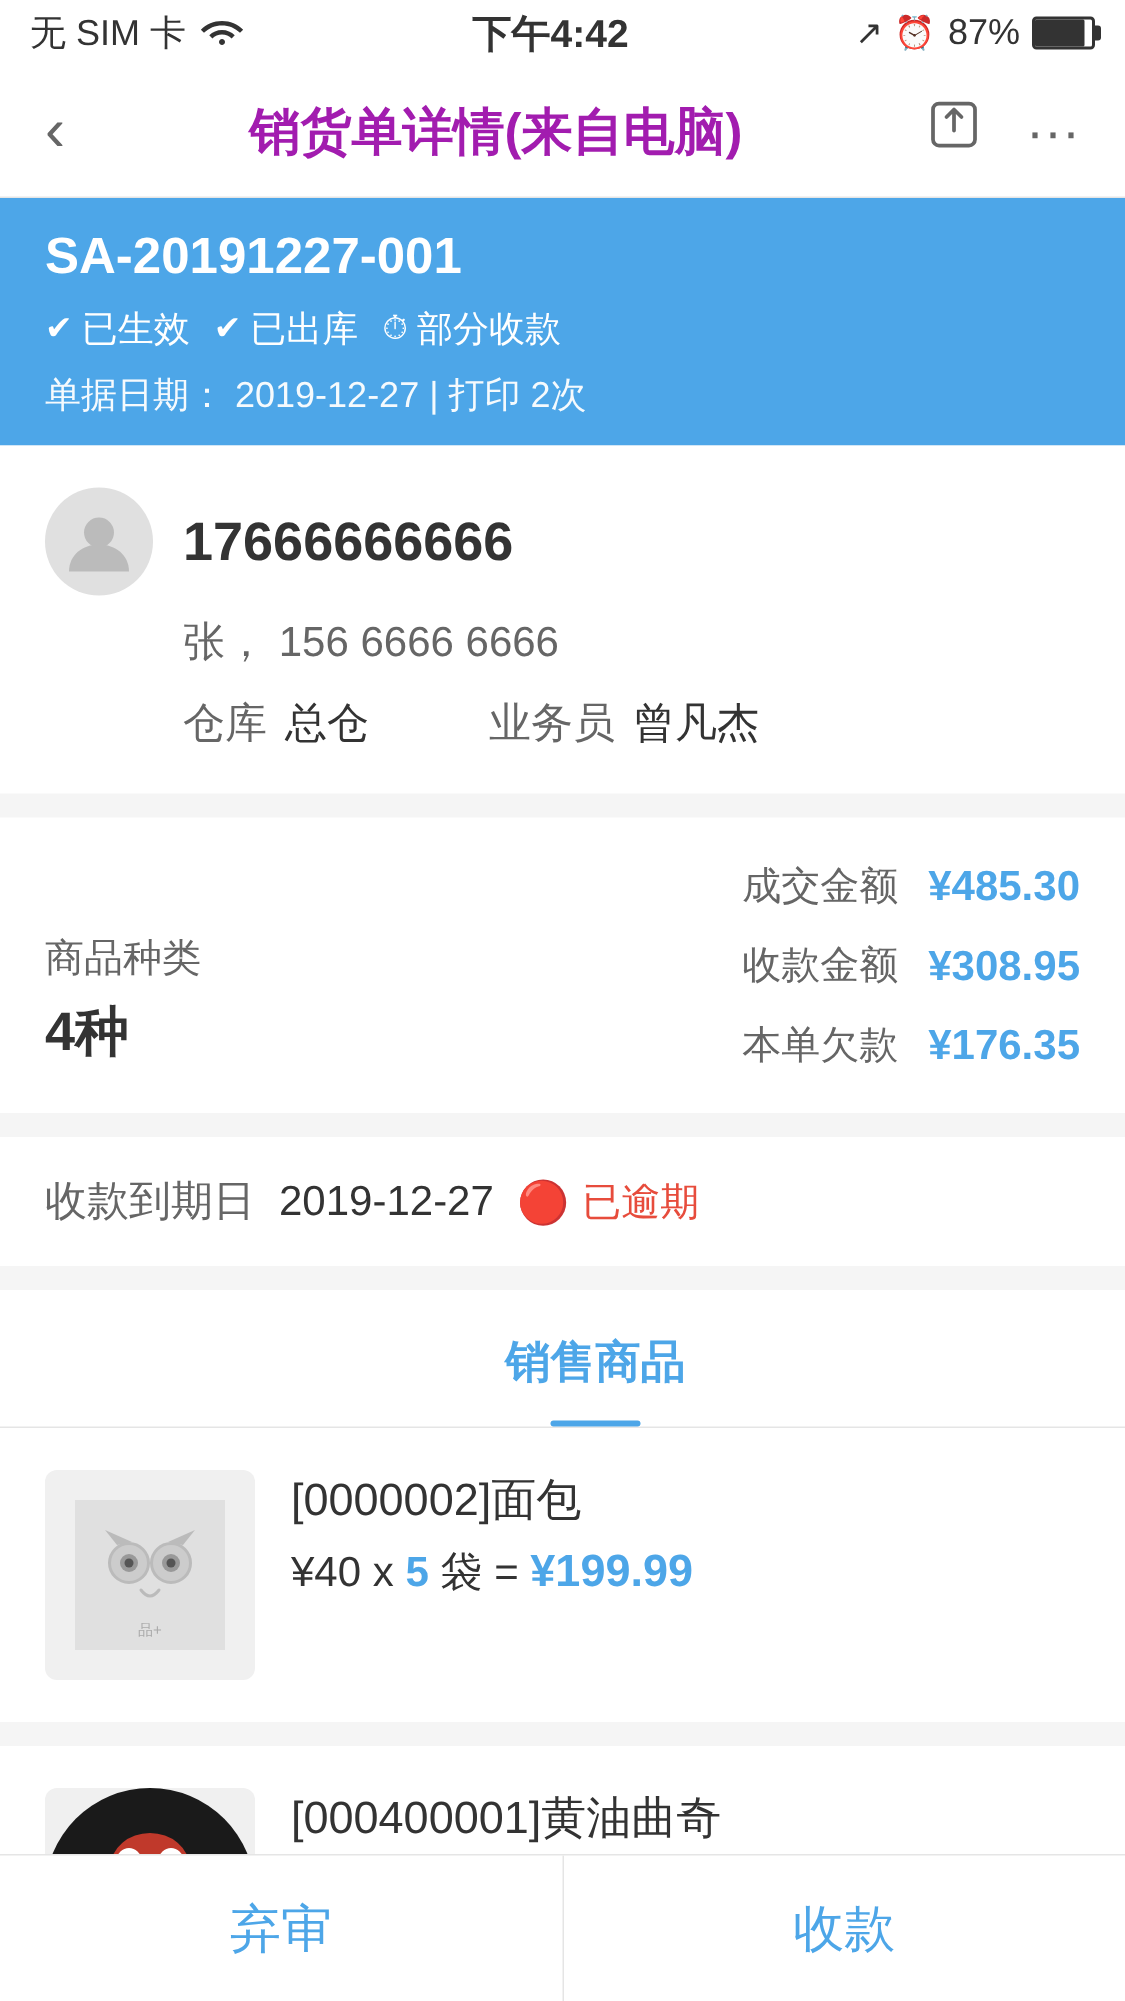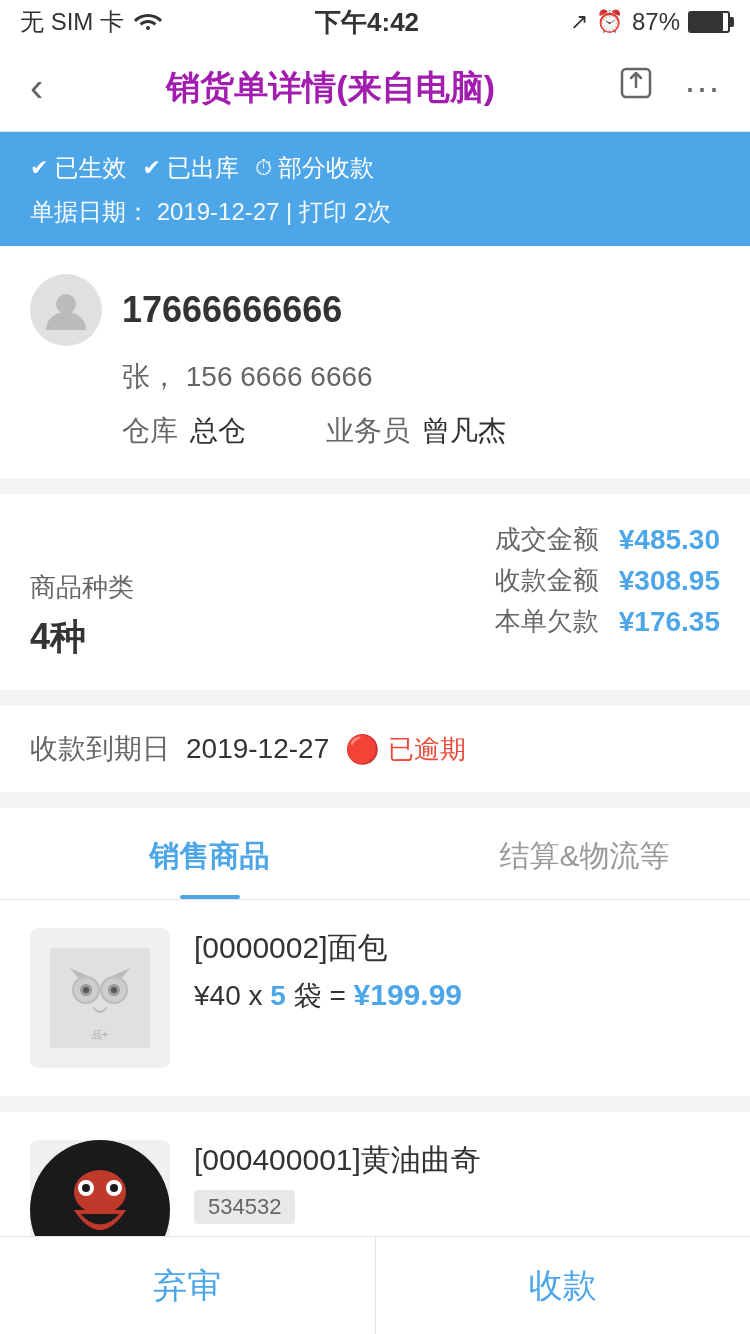--- a/index.html
+++ b/index.html
@@ -130,21 +130,21 @@
     .stats-section {
       background: #fff;
       padding: 28px 30px;
       margin-bottom: 16px;
     }
     .stats-row {
       display: flex;
       justify-content: space-between;
       align-items: flex-start;
     }
-    .stats-right { display: flex; flex-direction: column; gap: 6px; align-items: flex-end; }
+    .stats-right { display: flex; flex-direction: column; gap: 18px; align-items: flex-end; }
     .stat-item { display: flex; gap: 20px; align-items: center; font-size: 26px; }
     .stat-label { color: #666; }
     .stat-value { color: #4da6e8; font-weight: 600; font-size: 28px; }
 
     
     .due-section {
       background: #fff;
       padding: 24px 30px;
       margin-bottom: 16px;
       display: flex;
@@ -296,20 +296,21 @@
       <svg width="36" height="36" viewBox="0 0 36 36" fill="none">
         <rect x="4" y="4" width="28" height="28" rx="4" stroke="#666" stroke-width="2.5" fill="none"></rect>
         <path d="M18 8v14M13 13l5-5 5 5" stroke="#666" stroke-width="2.5" stroke-linecap="round" stroke-linejoin="round"></path>
       </svg>
     </span>
     <span class="nav-icon">···</span>
   </div>
 </div>
 
 <div class="header-banner">
+  <div class="header-order-id">SA-20191227-001</div>
   <div class="header-badges">
     <span class="badge">
       <span class="badge-icon">✔</span>
       <span>已生效</span>
     </span>
     <span class="badge">
       <span class="badge-icon">✔</span>
       <span>已出库</span>
     </span>
     <span class="badge">
@@ -380,23 +381,20 @@
   <span class="due-date">2019-12-27</span>
   <span class="overdue-badge">
     <span class="overdue-icon">🔴</span>
     <span>已逾期</span>
   </span>
 </div>
 
 <div class="tabs-section">
   <div class="tab active">
     <span>销售商品</span>
-  </div>
-  <div class="tab">
-    <span>结算&amp;物流等</span>
   </div>
 </div>
 
 <div class="product-list">
 
   <div class="product-item">
     <div class="product-thumb">
       <div class="product-thumb-placeholder">
 
         <svg width="100" height="100" viewBox="0 0 100 100" fill="none" xmlns="http://www.w3.org/2000/svg">

